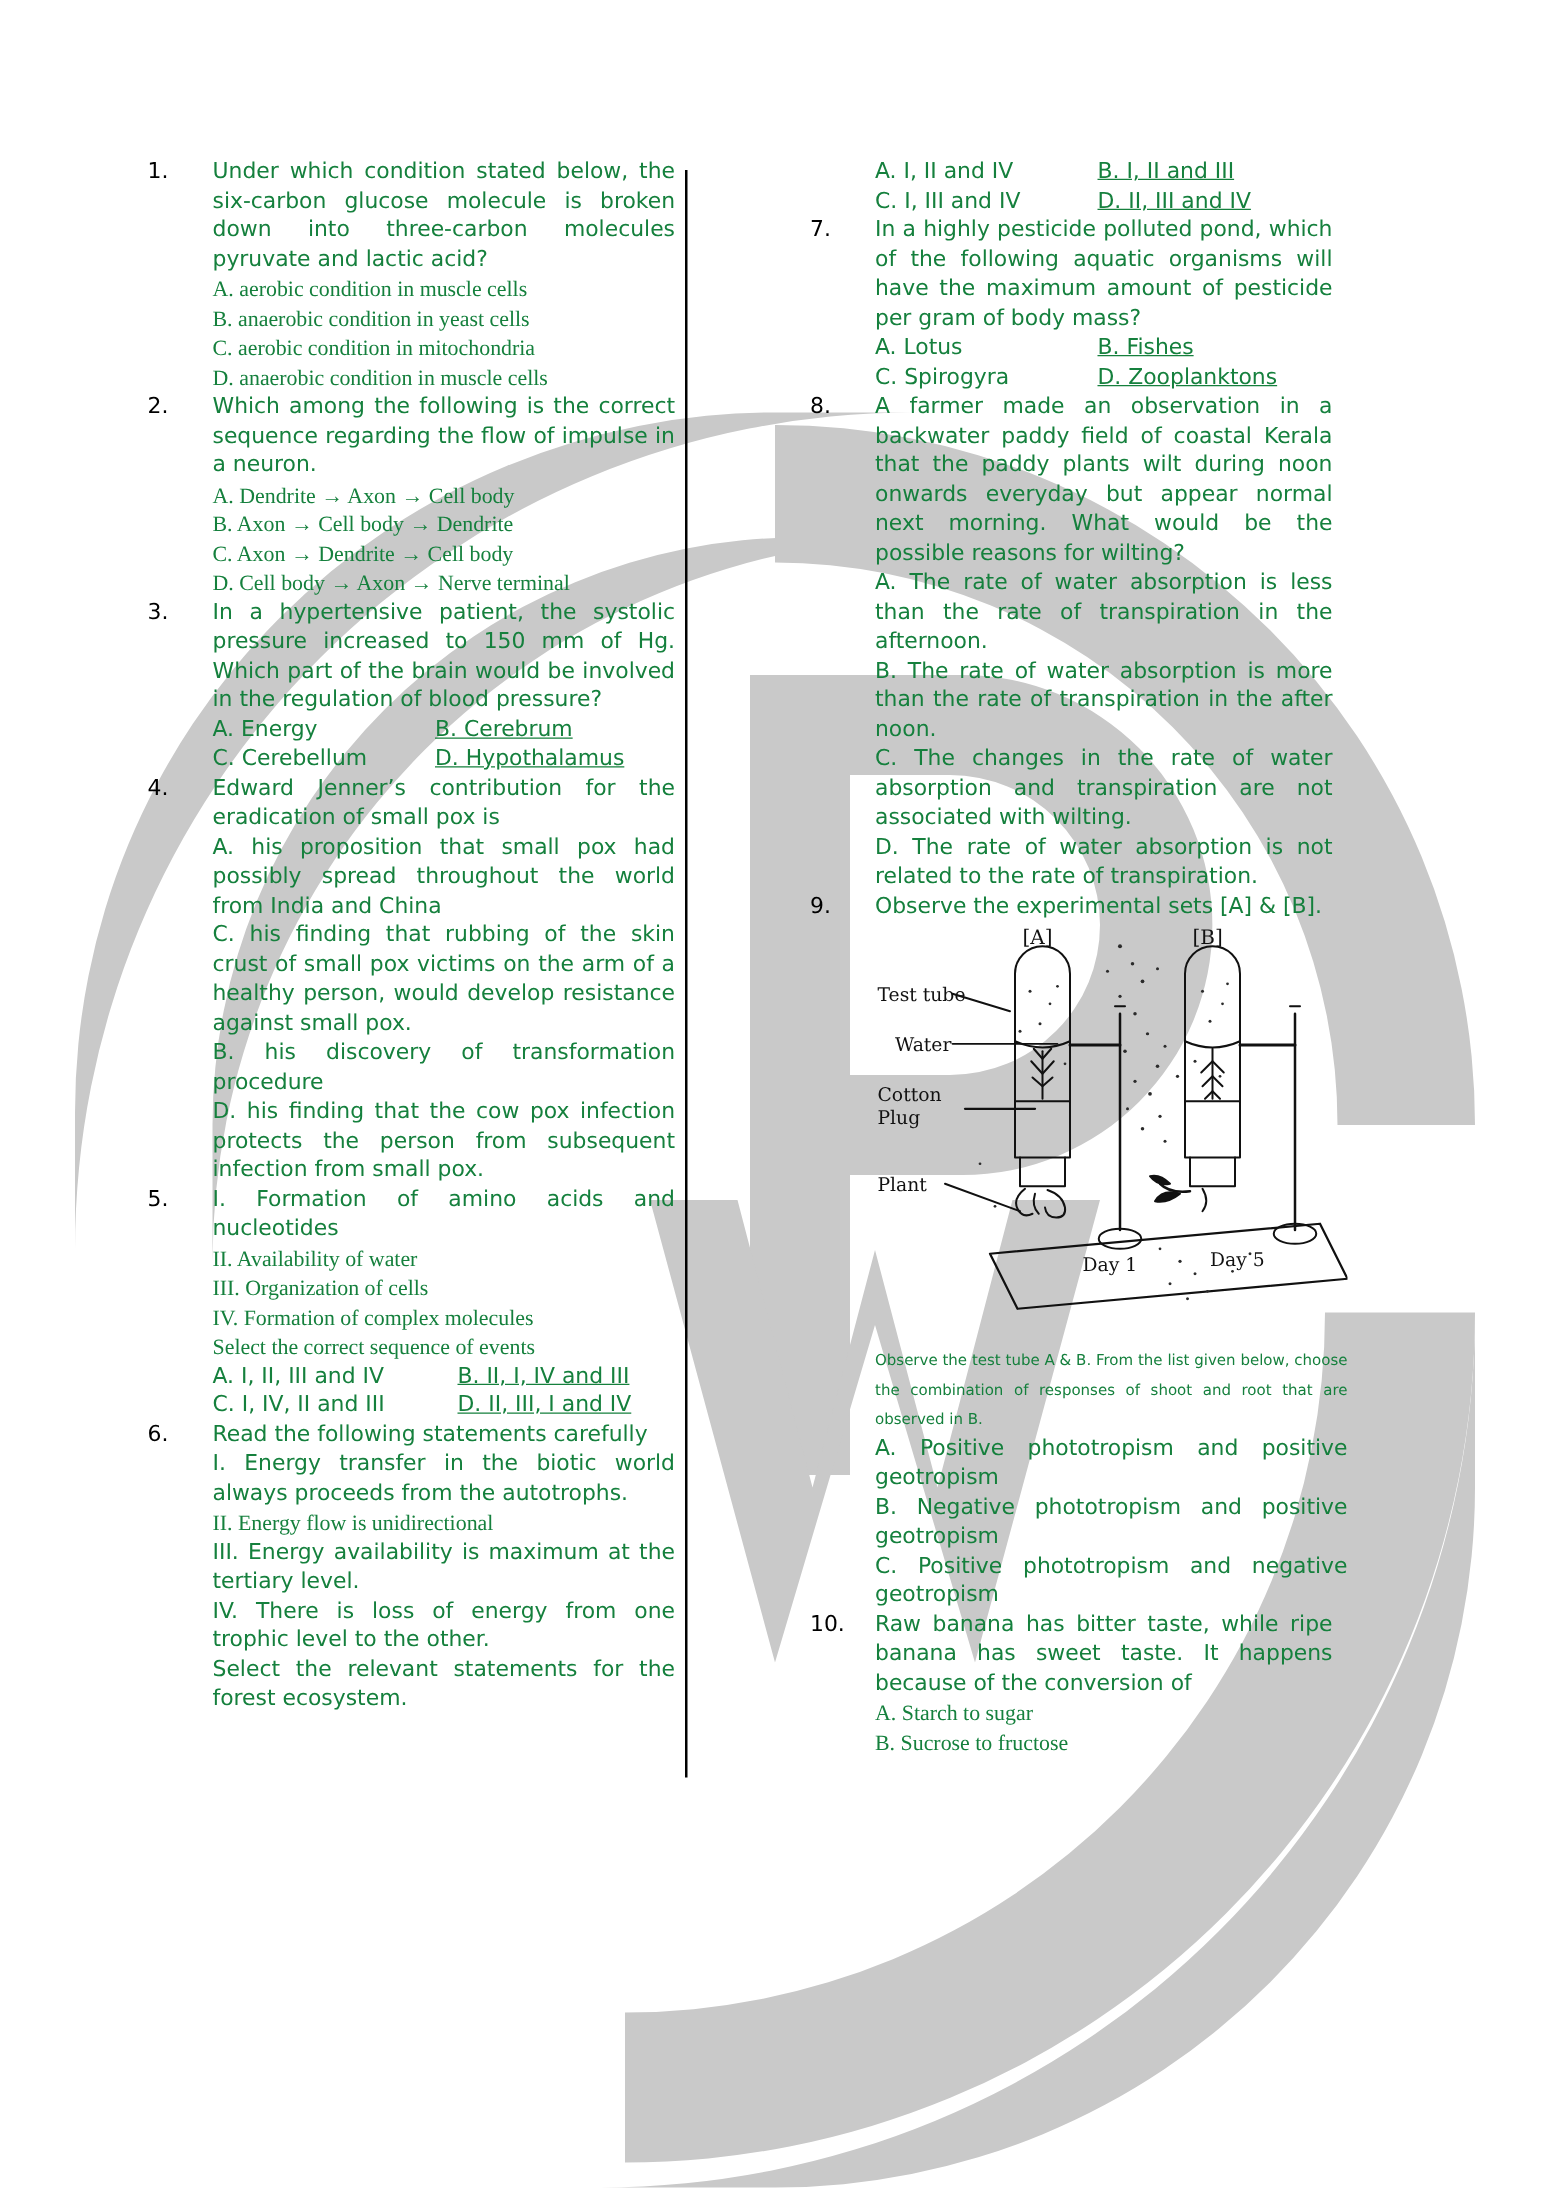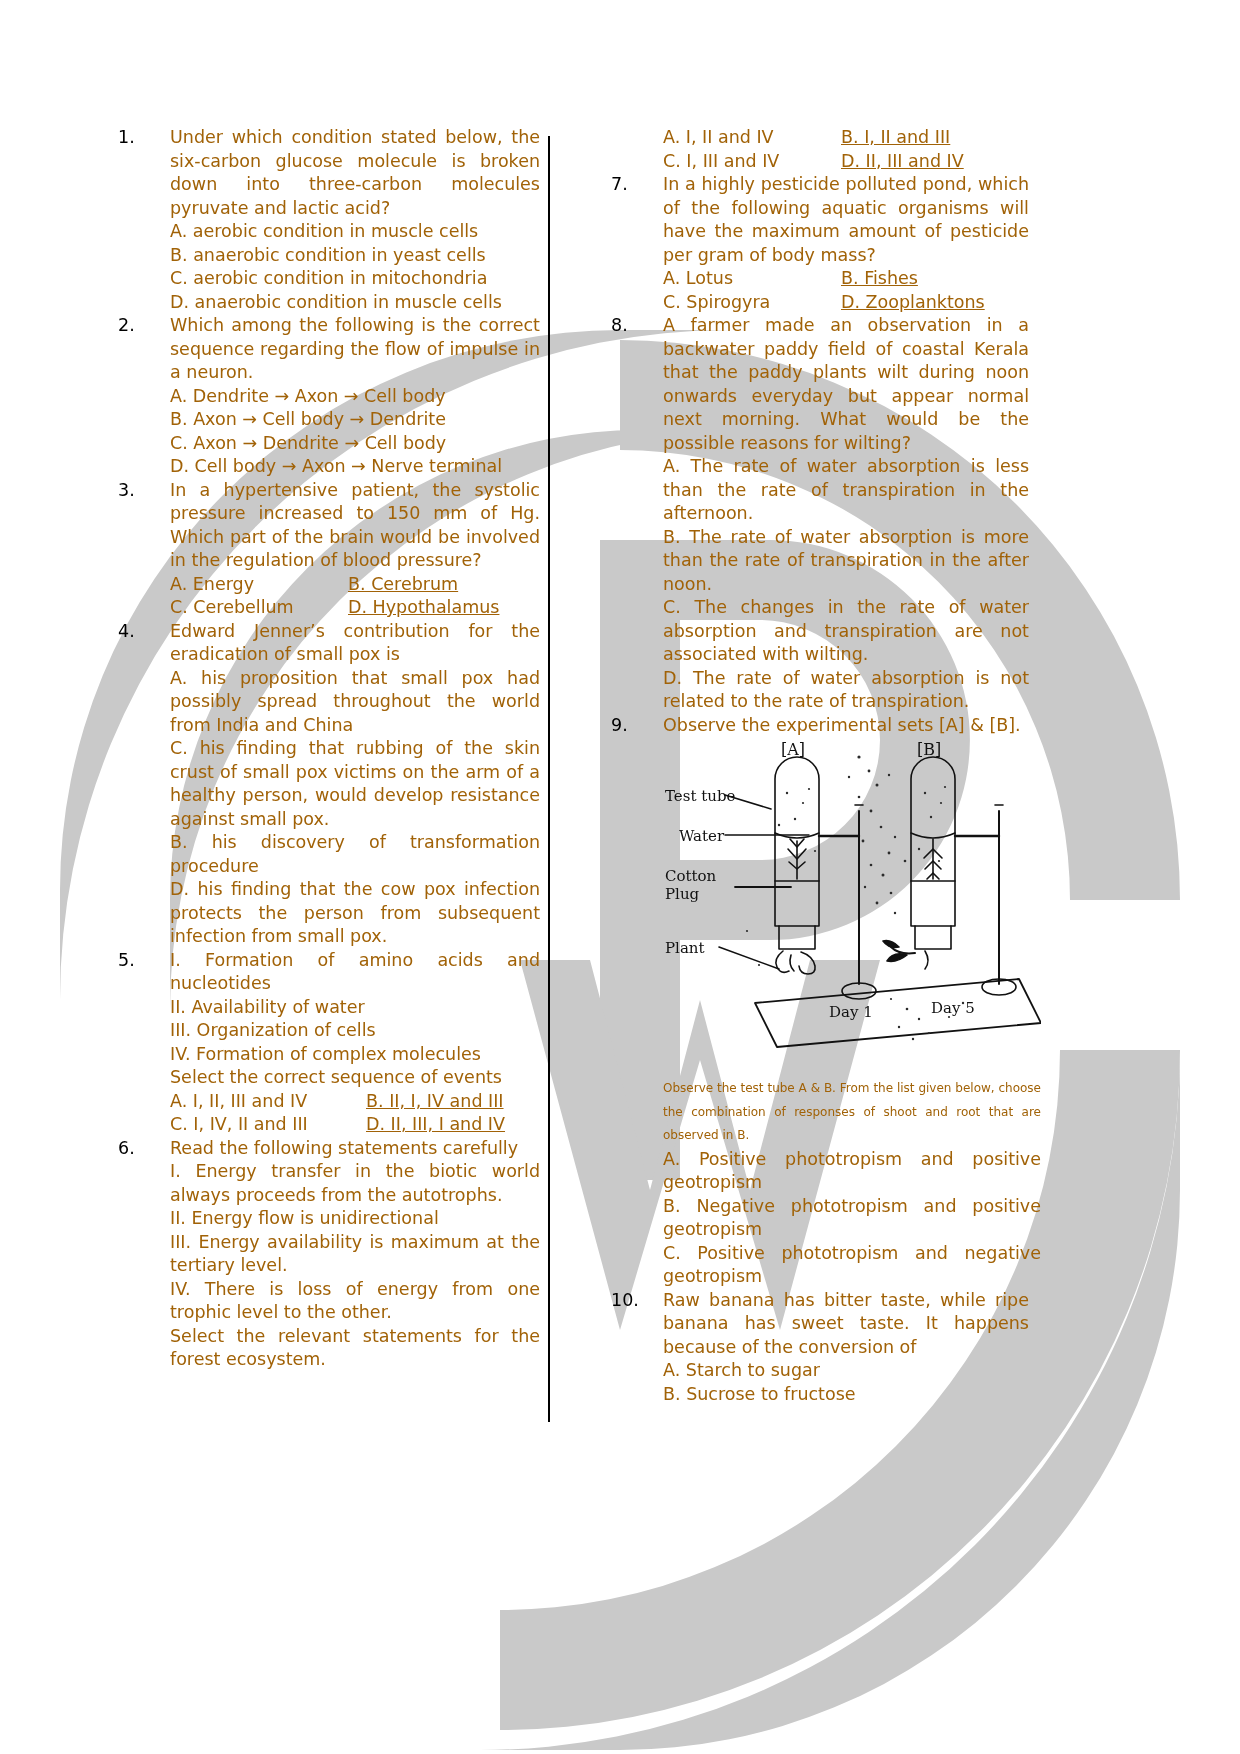--- a/index.html
+++ b/index.html
@@ -34,21 +34,21 @@
     width:1006px;
     height:1300px;
     display:flex;
     flex-direction:row;
   }
   .col {
     width:430px;
     position:relative;
   }
   .col.left  { padding-right:8px; }
-  .col.right { margin-left:63px; width:418px; }
+  .col.right { margin-left:100px; width:418px; }
 
   .divider {
     position:absolute;
     left:548px; top:136px;
     width:2px; height:1286px;
     background:#000;
     z-index:3;
   }
 
   
@@ -62,32 +62,32 @@
     width:52px;
     flex:0 0 52px;
     font-size:17.5px;
     line-height:23.5px;
     color:#000;
   }
   .qbody {
     flex:1 1 auto;
     font-size:17.5px;
     line-height:23.5px;
-    color:#a16207;
+    color:#15803d;
   }
   .stem {
     text-align:justify;
     text-align-last:left;
     hyphens:none;
   }
   .opt {
     text-align:justify;
     text-align-last:left;
   }
-  .opt.nojust { text-align:right; }
+  .opt.nojust { text-align:right;font-family:Liberation Serif, serif; }
 
   
   .optrow {
     display:flex;
     flex-direction:row;
   }
   .optrow .oa { width:178px; flex:0 0 178px; }
   .optrow .ob { flex:1 1 auto;text-decoration:underline; }
 
   .optrow.wide .oa { width:196px; flex:0 0 196px; }

